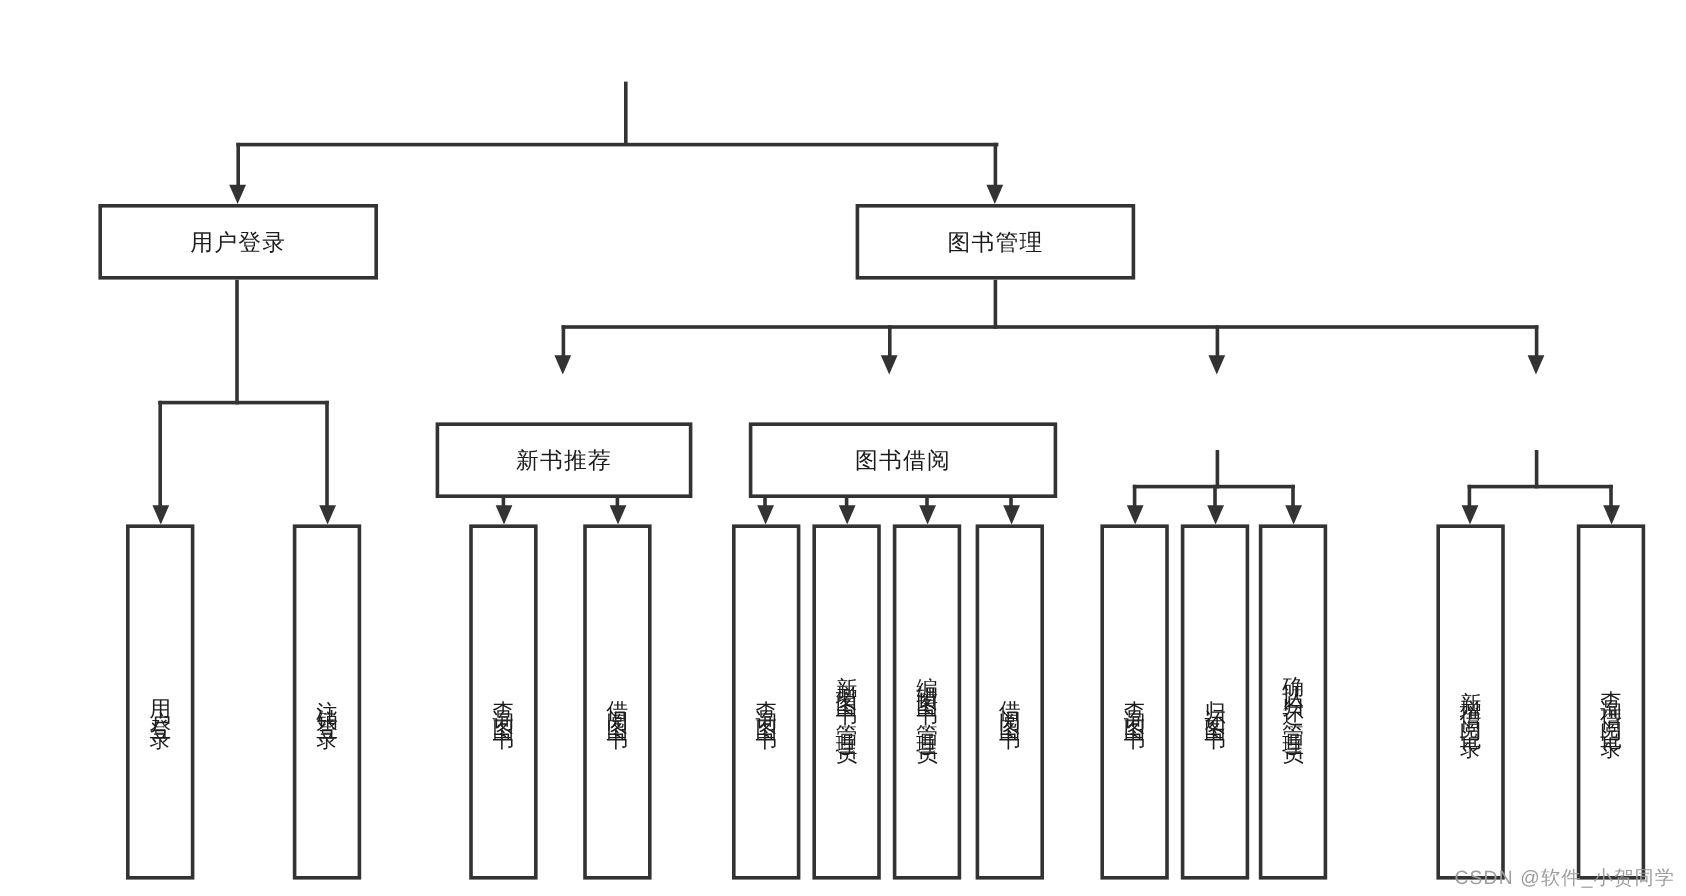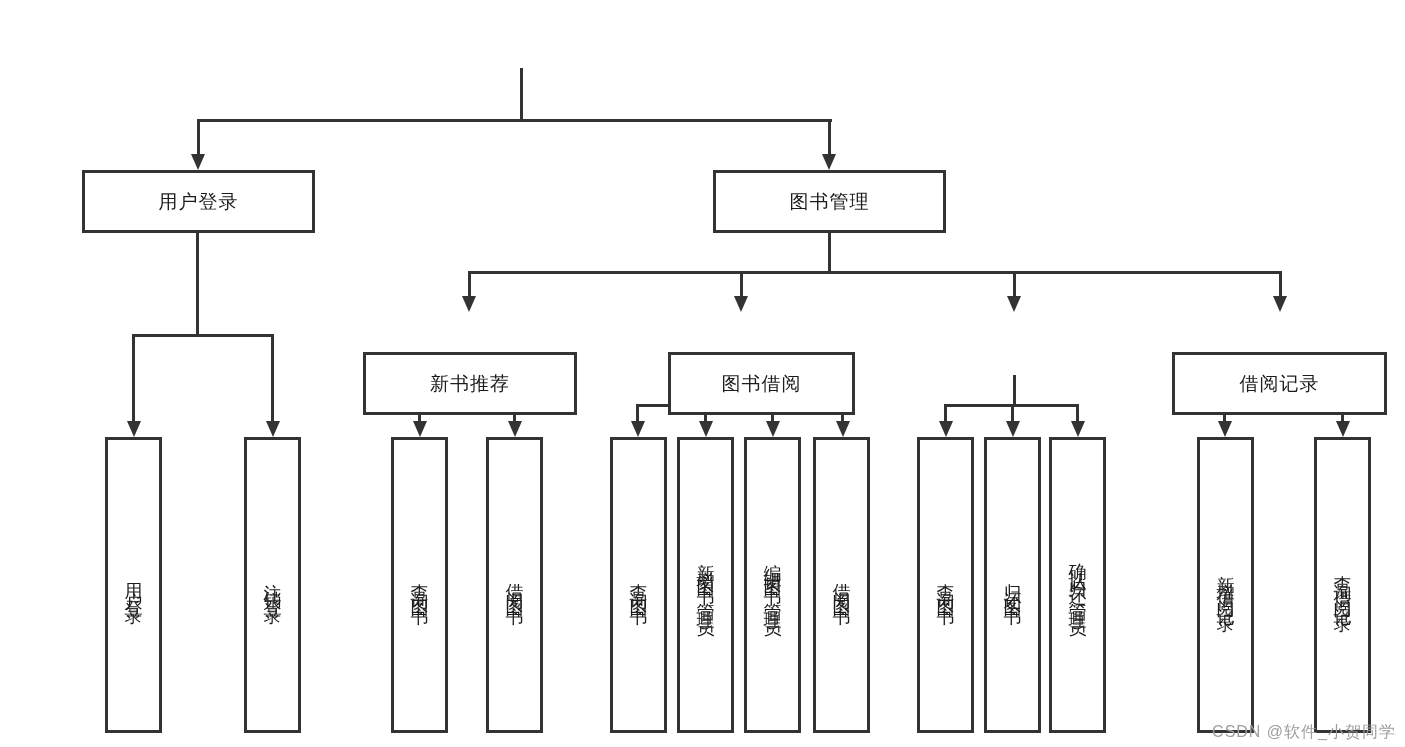--- a/index.html
+++ b/index.html
@@ -122,25 +122,22 @@
   <div class="node lv2" style="left:82px;">
     <span class="lbl">用户登录</span>
   </div>
   <div class="node lv2" style="left:713px;align-items:center;">
     <span class="lbl">图书管理</span>
   </div>
 
   <div class="node lv3" style="left:363px;  width:214px;">
     <span class="lbl">新书推荐</span>
   </div>
-  <div class="node lv3" style="left:668px;  width:187px;">
+  <div class="node lv3" style="left:624px;  width:257px;">
     <span class="lbl">图书借阅</span>
-  </div>
-  <div class="node lv3" style="left:1172px; width:215px;">
-    <span class="lbl">借阅记录</span>
   </div>
 
   <div class="node leaf" style="left:105px;">
     <span class="vlbl">用户登录</span>
   </div>
   <div class="node leaf" style="left:244px;">
     <span class="vlbl">注销登录</span>
   </div>
 
   <div class="node leaf" style="left:391px;">

